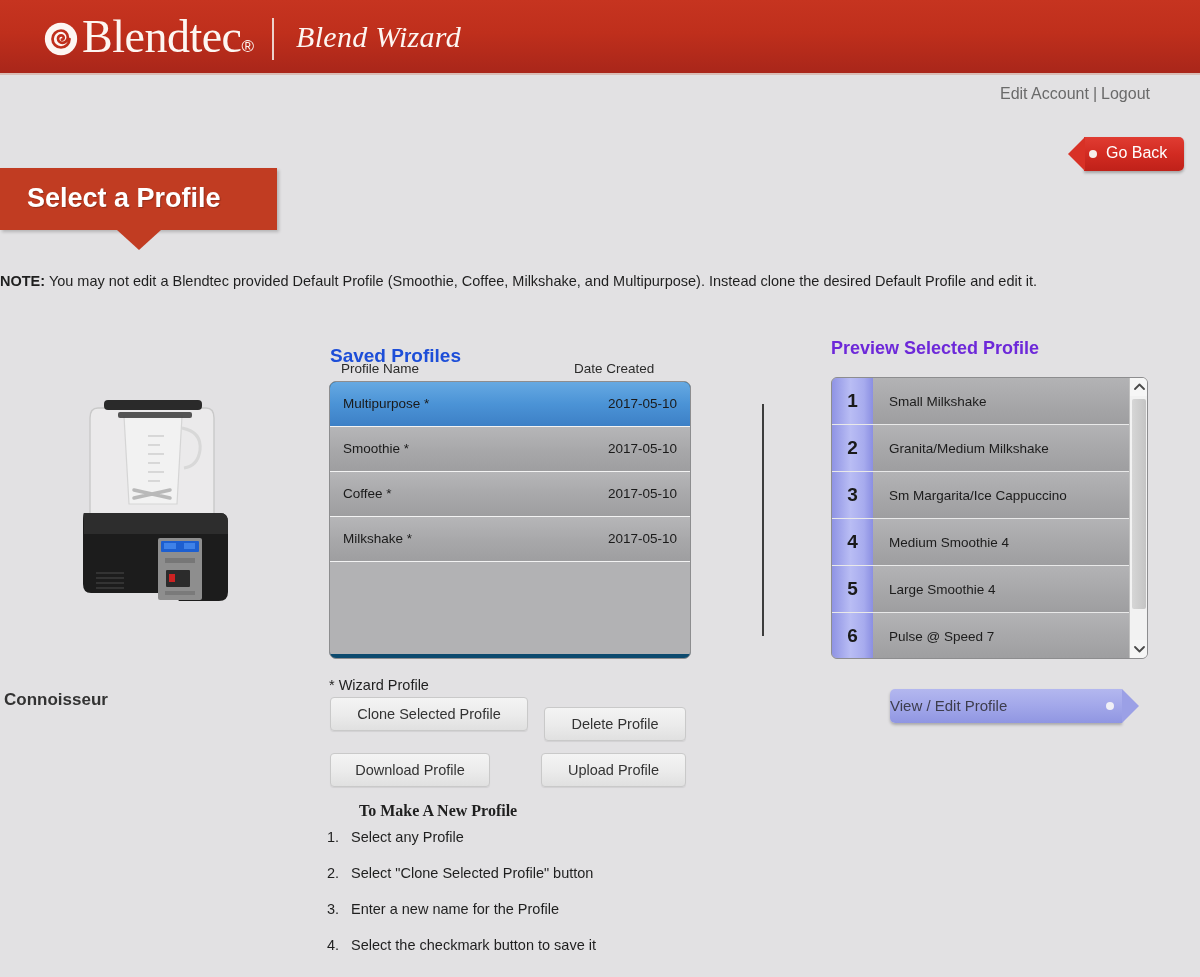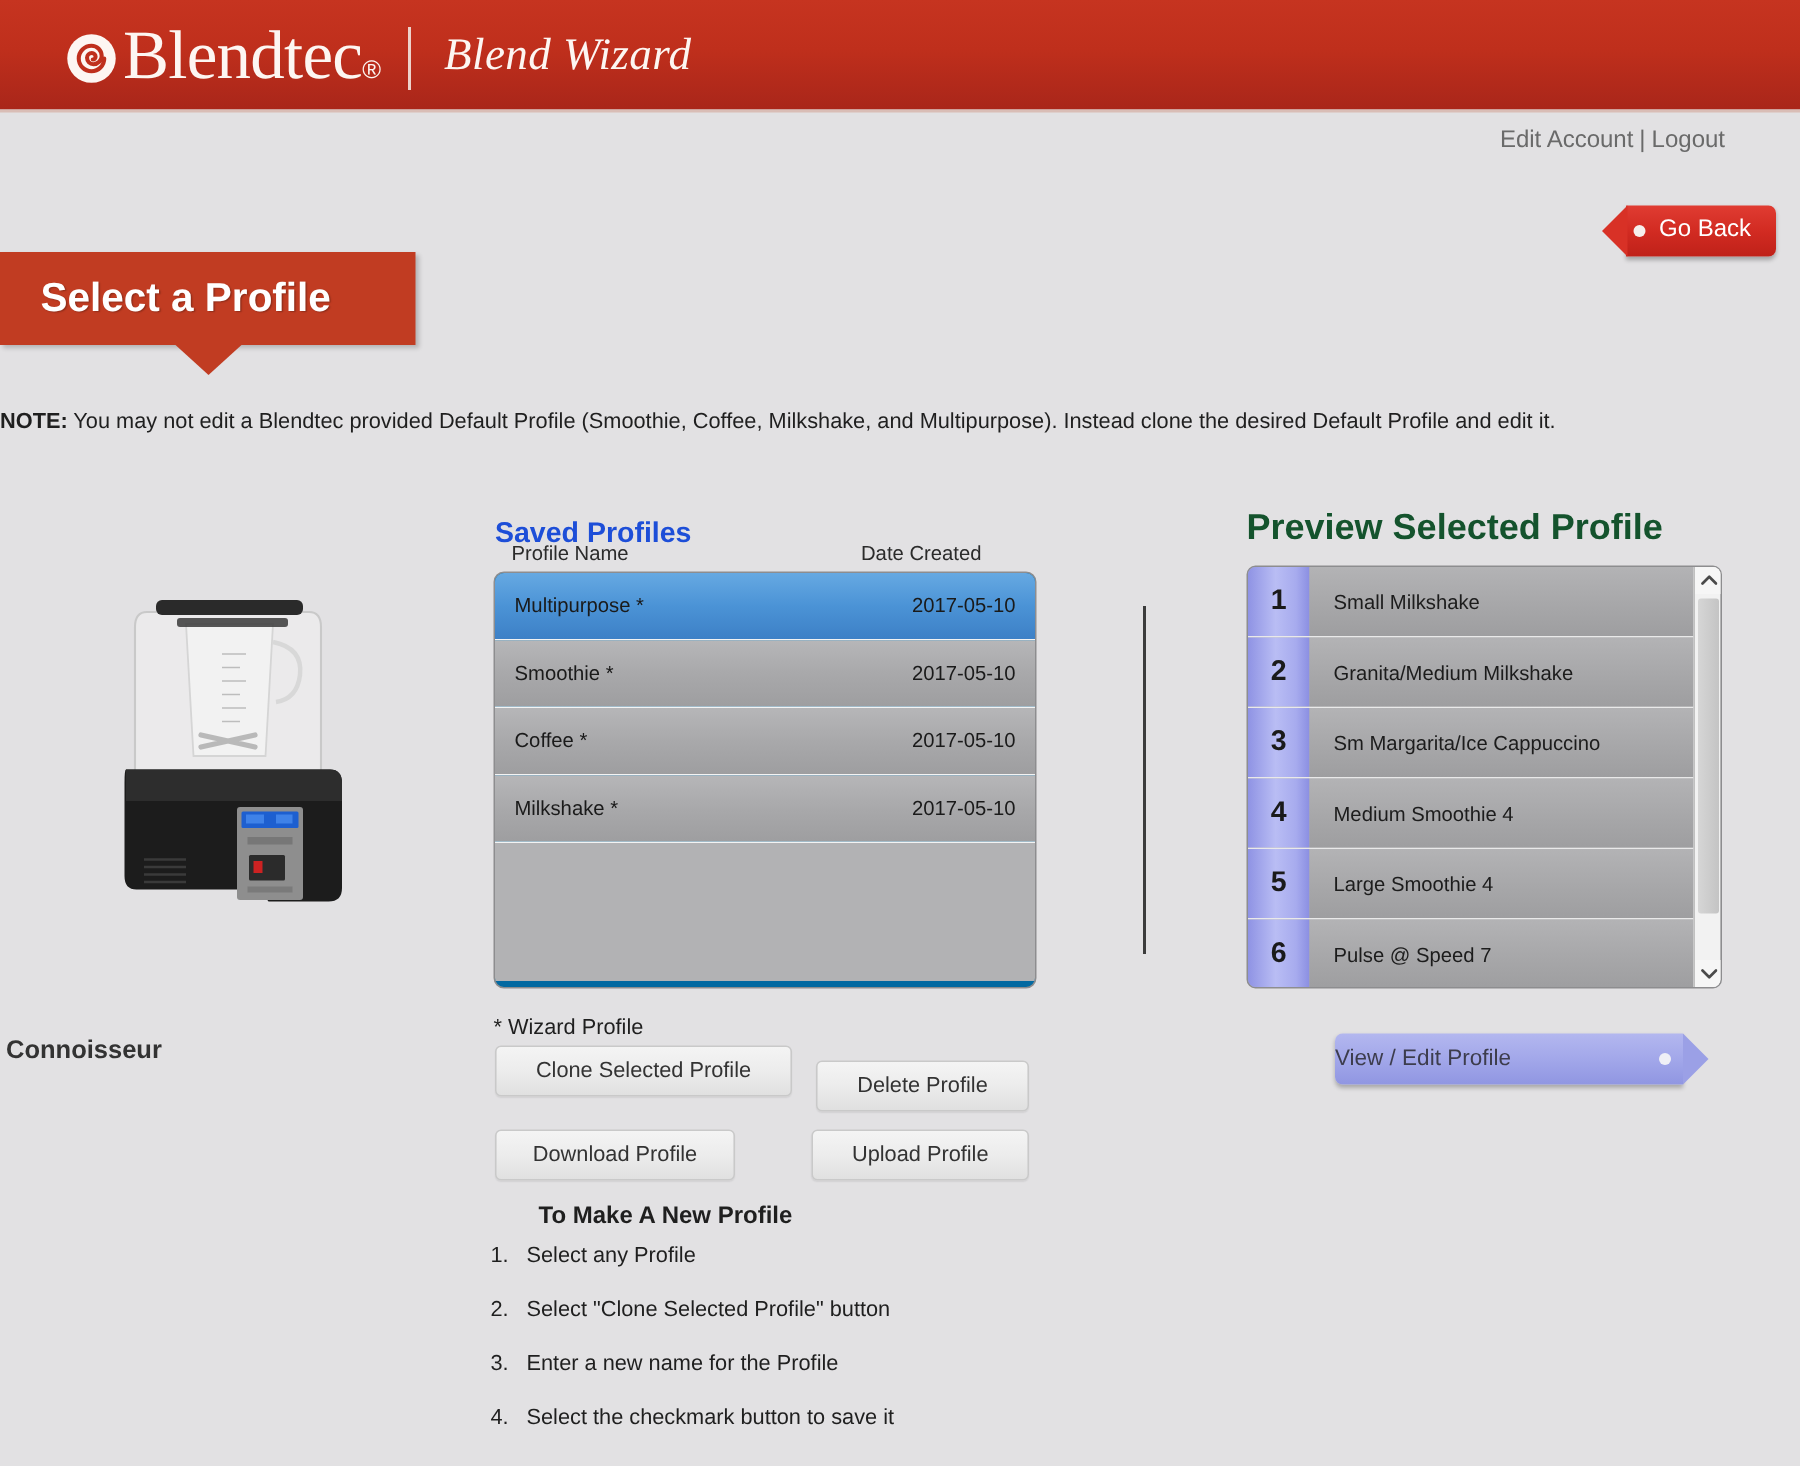--- a/index.html
+++ b/index.html
@@ -113,21 +113,21 @@
     position: absolute; left: 341px; top: 361px;
     font-size: 13.5px; color: #2b2b2b;
   }
   .col-head-date {
     position: absolute; left: 574px; top: 361px;
     font-size: 13.5px; color: #2b2b2b;
   }
   .profile-list {
     position: absolute; left: 329px; top: 381px;
     width: 362px; height: 278px;
-    background: #0369a1;
+    background: #0c4a6e;
     border: 1px solid #8d8d8f;
     border-radius: 7px;
     overflow: hidden;
   }
   .profile-row {
     height: 45px; position: relative; cursor: pointer;
     border-bottom: 1px solid #f3f3f3;
     background: linear-gradient(to bottom, #b6b6b8 0%, #a8a8aa 52%, #9e9ea0 100%);
   }
   .profile-row.selected {
@@ -160,41 +160,41 @@
     box-shadow: 0 1px 1px rgba(0,0,0,0.07);
   }
   #btn-clone    { left: 330px; top: 697px; width: 198px; }
   #btn-delete   { left: 544px; top: 707px; width: 142px; }
   #btn-download { left: 330px; top: 753px; width: 160px; }
   #btn-upload   { left: 541px; top: 753px; width: 145px; }
 
   
   .instr-title {
     position: absolute; left: 359px; top: 802px;
-    font-size: 16px; font-weight: bold; color: #1f1f1f;
+    font-size: 16px; font-weight: bold; color: #1f1f1f; font-family: Liberation Serif, serif;
   }
   .instr-list {
     position: absolute; left: 327px; top: 829px;
     margin: 0; padding: 0; list-style: none;
     font-size: 14.5px; color: #1f1f1f;
   }
   .instr-list li { height: 36px; position: relative; padding-left: 24px; }
   .instr-list li .num { position: absolute; left: 0; top: 0; }
 
   
   .v-divider {
     position: absolute; left: 762px; top: 404px;
     width: 2px; height: 232px;
     background: #3c3c3c;
   }
 
   
   .preview-heading {
     position: absolute; left: 831px; top: 338px;
-    font-size: 24px; font-weight: bold; color: #14532d;
+    font-size: 18px; font-weight: bold; color: #6d28d9;
   }
   .preview-box {
     position: absolute; left: 831px; top: 377px;
     width: 317px; height: 282px;
     border: 1px solid #8d8d8f;
     border-radius: 6px;
     background: #b0b0b2;
     overflow: hidden;
     display: flex;
   }

